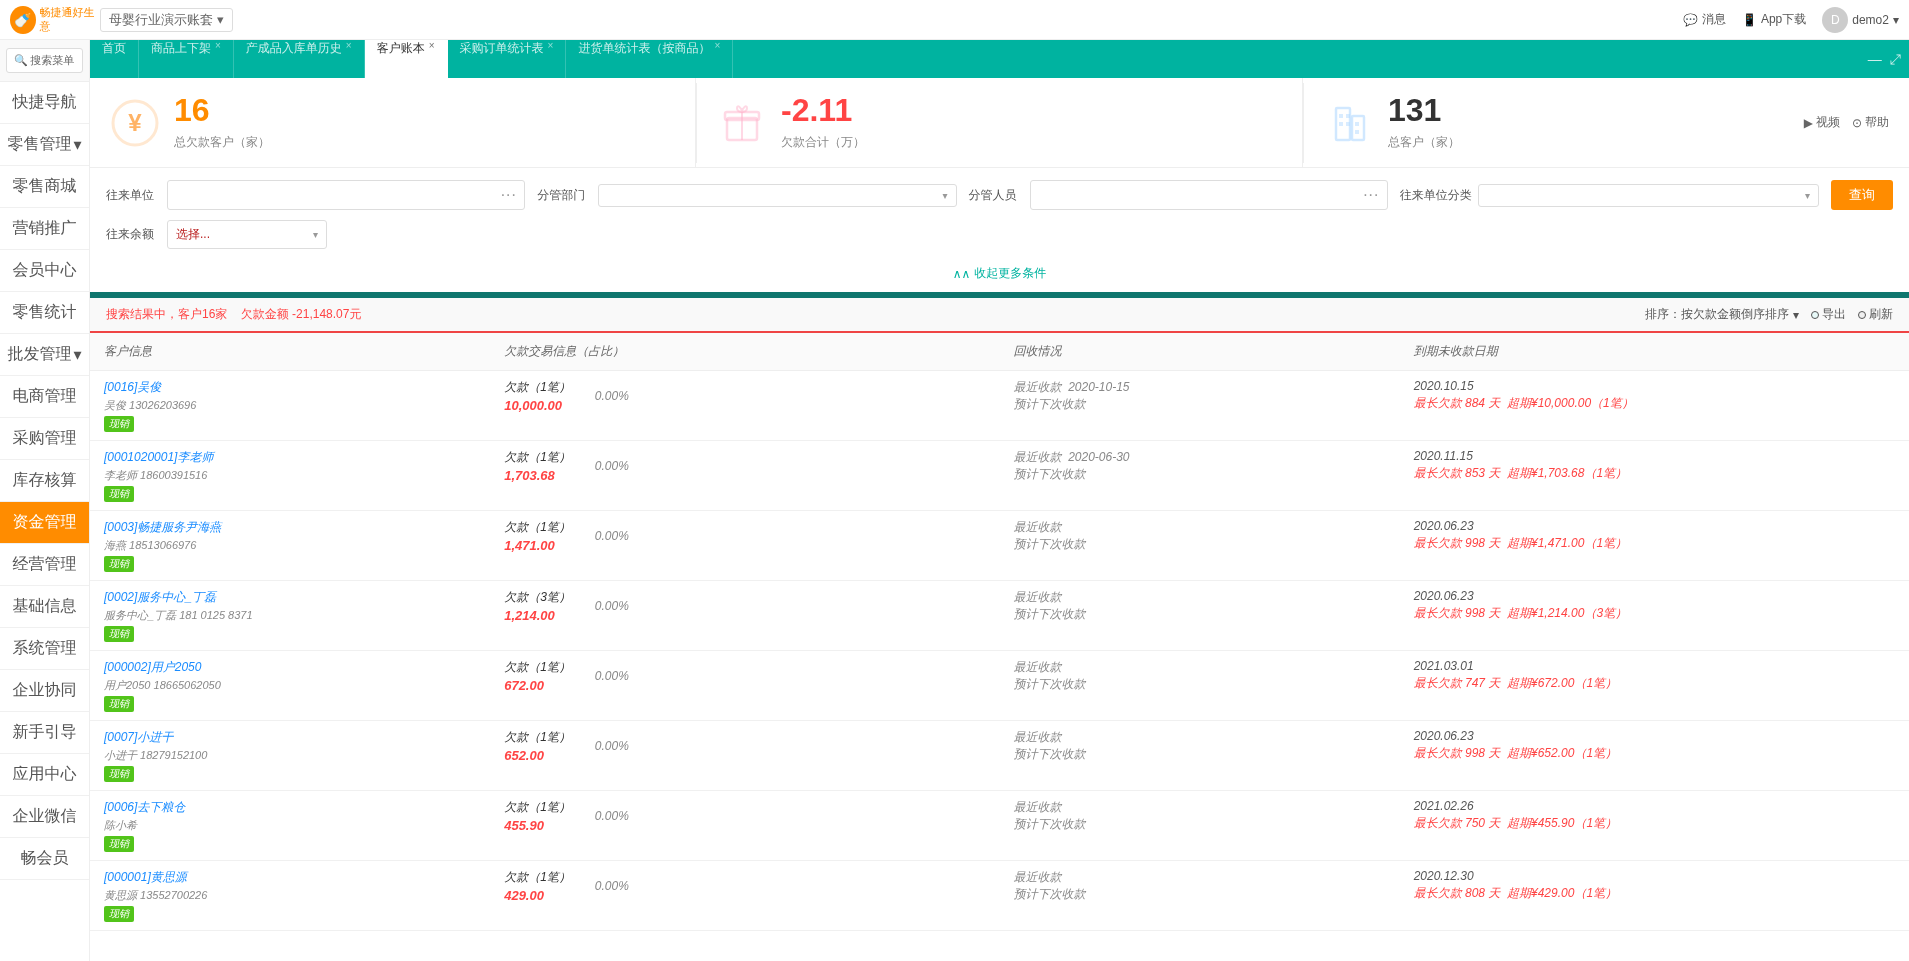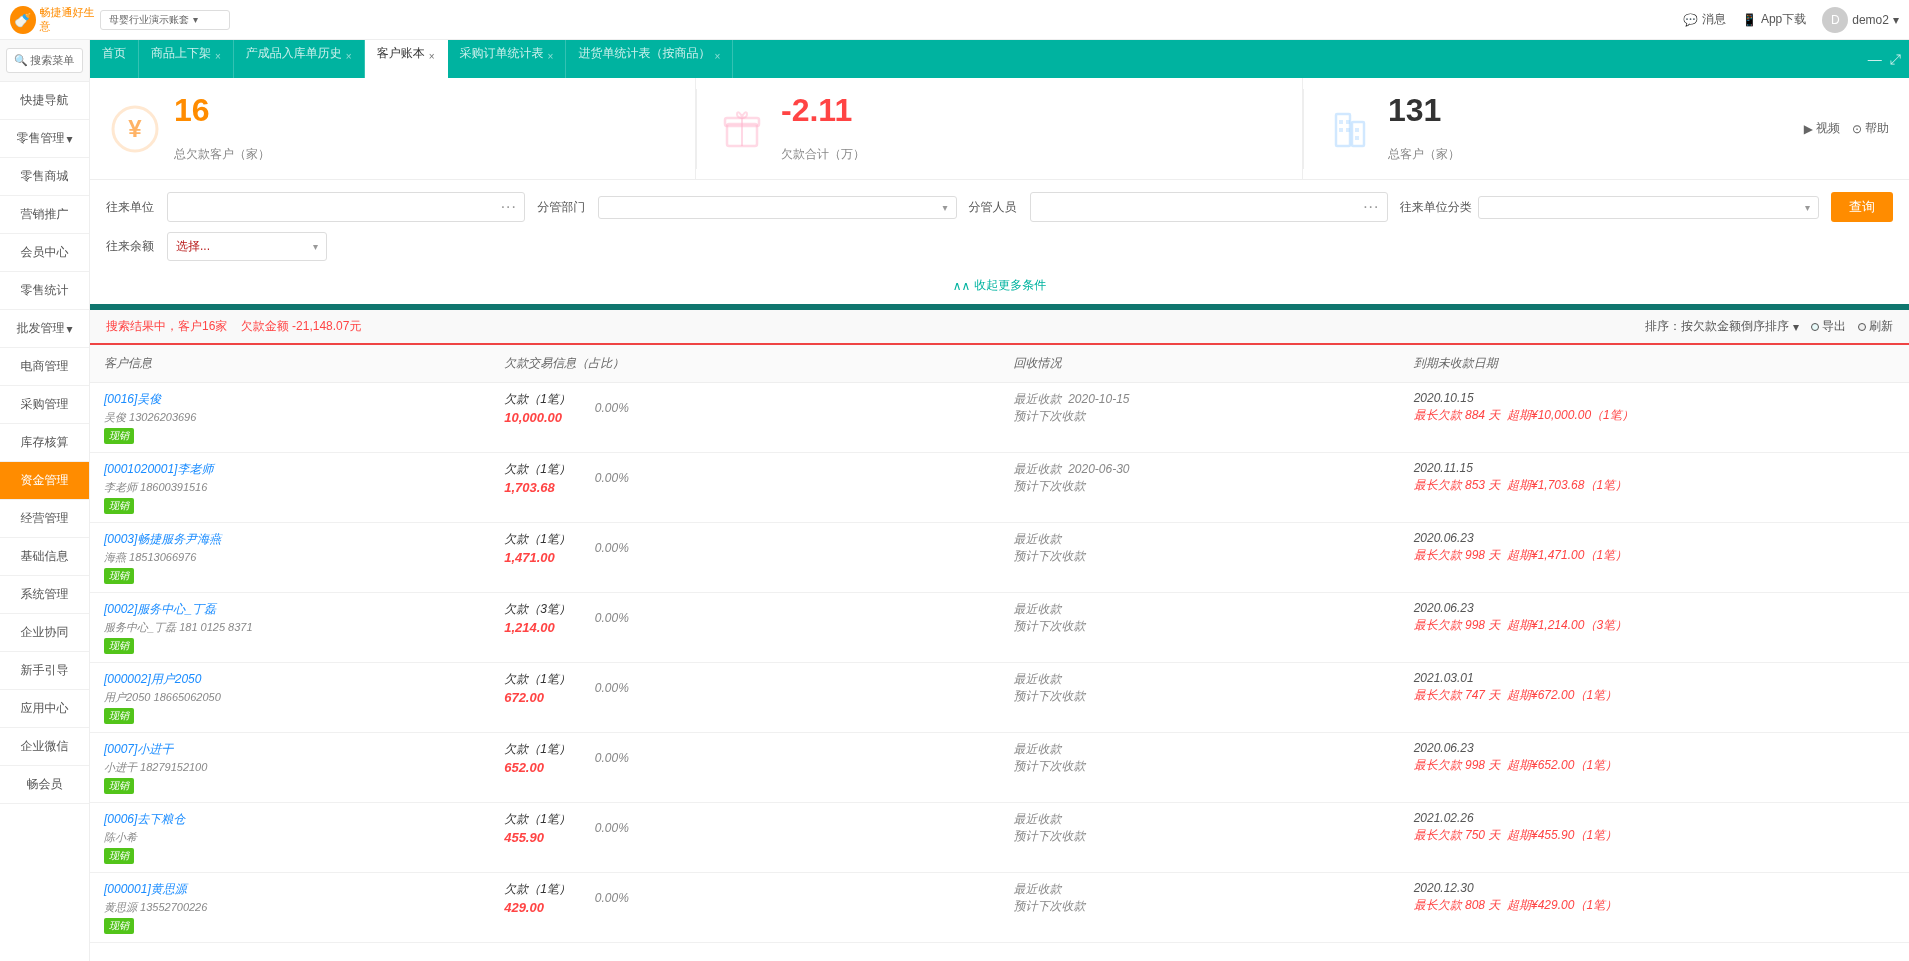--- a/index.html
+++ b/index.html
@@ -4,52 +4,52 @@
   <style>
     * { box-sizing: border-box; margin: 0; padding: 0; font-family: 'Microsoft YaHei', Arial, sans-serif; }
     body { background: #f5f5f5; font-size: 12px; color: #333; overflow: hidden; height: 961px; }
 
     
     .app-wrapper { display: flex; flex-direction: column; height: 961px; }
     .top-bar { display: flex; align-items: center; background: #fff; height: 40px; border-bottom: 1px solid #eee; padding: 0 10px; }
     .logo-area { display: flex; align-items: center; width: 90px; gap: 4px; }
     .logo-icon { width: 28px; height: 28px; background: #ff8c00; border-radius: 50%; display: flex; align-items: center; justify-content: center; color: #fff; font-size: 14px; }
     .logo-text { font-size: 11px; color: #ff8c00; line-height: 1.2; }
-    .industry-selector { display: flex; align-items: center; gap: 4px; border: 1px solid #ddd; border-radius: 3px; padding: 2px 8px; font-size: 10px; color: #666; cursor: pointer; min-width: 130px; }
+    .industry-selector { display: flex; align-items: center; gap: 4px; border: 1px solid #ddd; border-radius: 3px; padding: 2px 8px; font-size: 13px; color: #666; cursor: pointer; min-width: 130px; }
     .top-right { margin-left: auto; display: flex; align-items: center; gap: 16px; }
     .top-right-item { display: flex; align-items: center; gap: 4px; font-size: 12px; color: #555; cursor: pointer; }
     .avatar { width: 26px; height: 26px; border-radius: 50%; background: #ccc; overflow: hidden; display: flex; align-items: center; justify-content: center; color: #fff; font-size: 12px; }
 
     .main-layout { display: flex; flex: 1; overflow: hidden; }
 
     
     .sidebar { width: 90px; background: #fff; border-right: 1px solid #eee; display: flex; flex-direction: column; overflow-y: auto; }
     .sidebar-search { padding: 8px 6px; background: #f9f9f9; border-bottom: 1px solid #eee; }
     .sidebar-search-btn { width: 100%; background: #fff; border: 1px solid #ddd; border-radius: 3px; padding: 4px; font-size: 11px; color: #666; cursor: pointer; display: flex; align-items: center; justify-content: center; gap: 2px; }
-    .sidebar-nav-item { padding: 10px 6px; text-align: center; font-size: 12px; color: #555; cursor: pointer; border-bottom: 1px solid #f0f0f0; }
+    .sidebar-nav-item { padding: 10px 6px; text-align: center; font-size: 16px; color: #555; cursor: pointer; border-bottom: 1px solid #f0f0f0; }
     .sidebar-nav-item.active { background: #ff8c00; color: #fff; }
     .sidebar-nav-item.has-sub { display: flex; align-items: center; justify-content: center; gap: 2px; }
 
     
     .tab-bar { background: #00b3a0; display: flex; align-items: center; height: 38px; overflow: hidden; }
-    .tab-item { display: flex; align-items: flex-end; gap: 4px; padding: 16px 12px; height: 100%; font-size: 12px; color: rgba(255,255,255,0.8); cursor: pointer; border-right: 1px solid rgba(255,255,255,0.2); white-space: nowrap; }
+    .tab-item { display: flex; align-items: flex-start; gap: 4px; padding: 0 12px; height: 100%; font-size: 12px; color: rgba(255,255,255,0.8); cursor: pointer; border-right: 1px solid rgba(255,255,255,0.2); white-space: nowrap; }
     .tab-item.active { background: #fff; color: #333; }
     .tab-item .close-x { font-size: 10px; opacity: 0.7; }
     .tab-actions { margin-left: auto; display: flex; align-items: center; padding: 0 8px; gap: 8px; }
     .tab-action-btn { color: #fff; font-size: 14px; cursor: pointer; opacity: 0.8; }
 
     
     .content-area { flex: 1; display: flex; flex-direction: column; overflow: hidden; background: #f0f0f0; }
 
     
     .summary-cards { display: flex; background: #fff; border-bottom: 1px solid #eee; }
     .summary-card { flex: 1; display: flex; align-items: center; padding: 16px 20px; gap: 14px; border-right: 1px solid #eee; }
     .summary-card:last-child { border-right: none; }
     .card-icon { width: 50px; height: 50px; display: flex; align-items: center; justify-content: center; }
-    .card-info { display: flex; flex-direction: column; gap: 20px; }
+    .card-info { display: flex; flex-direction: column; gap: 8px; }
     .card-number { font-size: 32px; font-weight: bold; line-height: 1; }
     .card-number.red { color: #ff4444; }
     .card-number.orange { color: #ff8c00; }
     .card-number.dark { color: #333; font-weight: 900; }
     .card-label { font-size: 12px; color: #888; }
     .card-top-actions { margin-left: auto; display: flex; gap: 12px; align-items: flex-start; }
     .card-top-btn { font-size: 12px; color: #666; display: flex; align-items: center; gap: 3px; cursor: pointer; }
 
     
     .filter-area { background: #fff; padding: 12px 16px 0; border-bottom: 6px solid #0f766e; }

